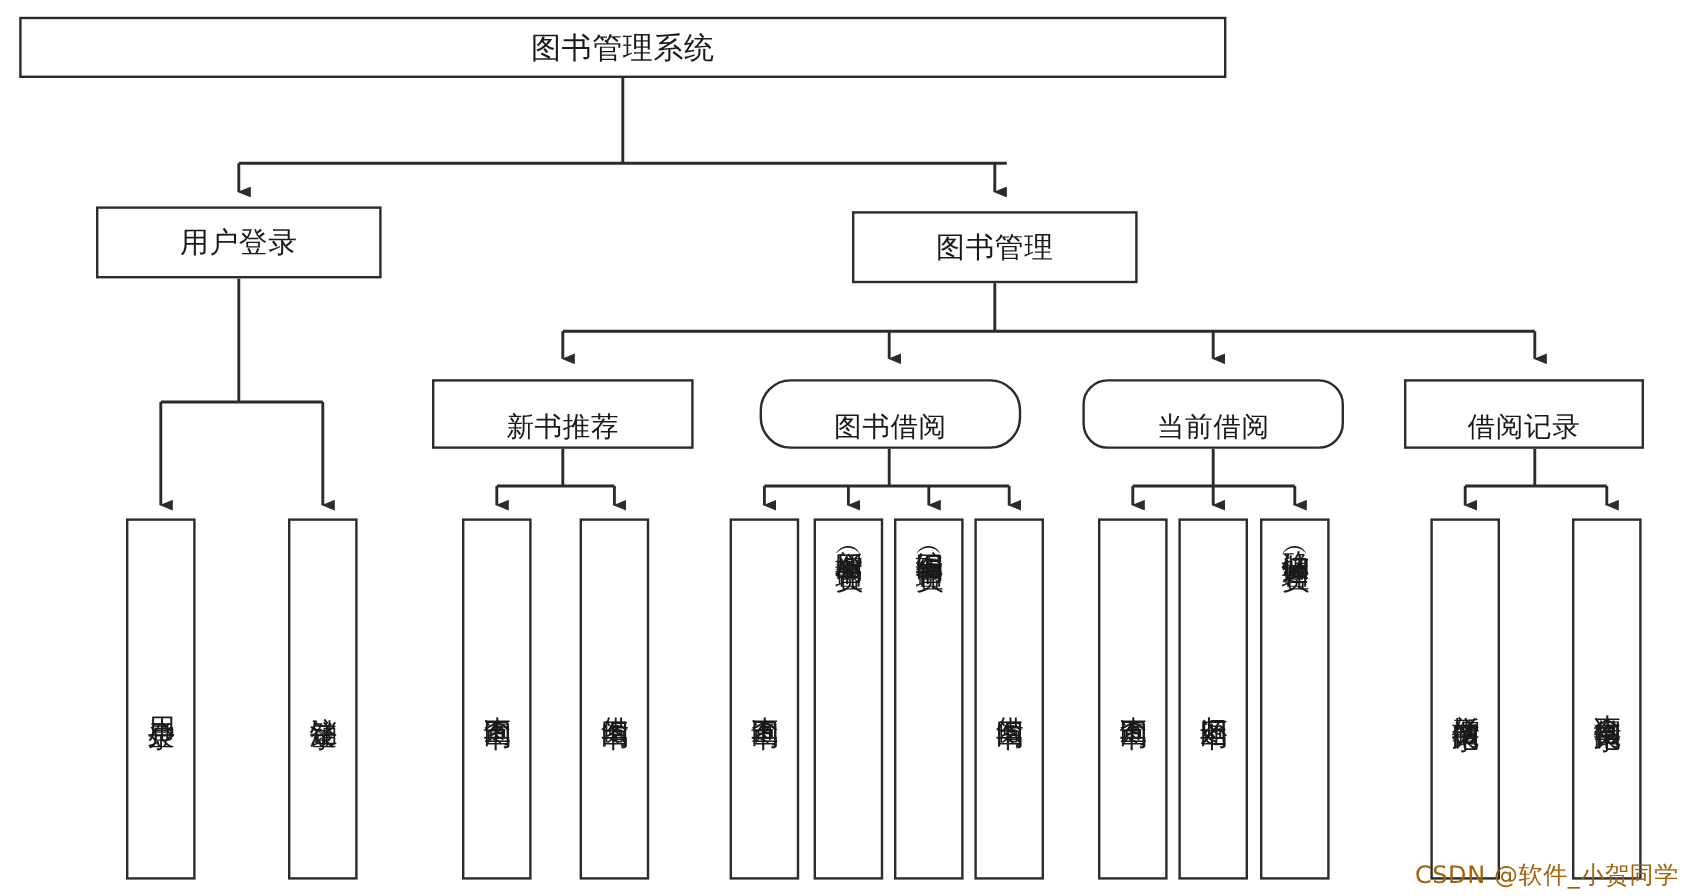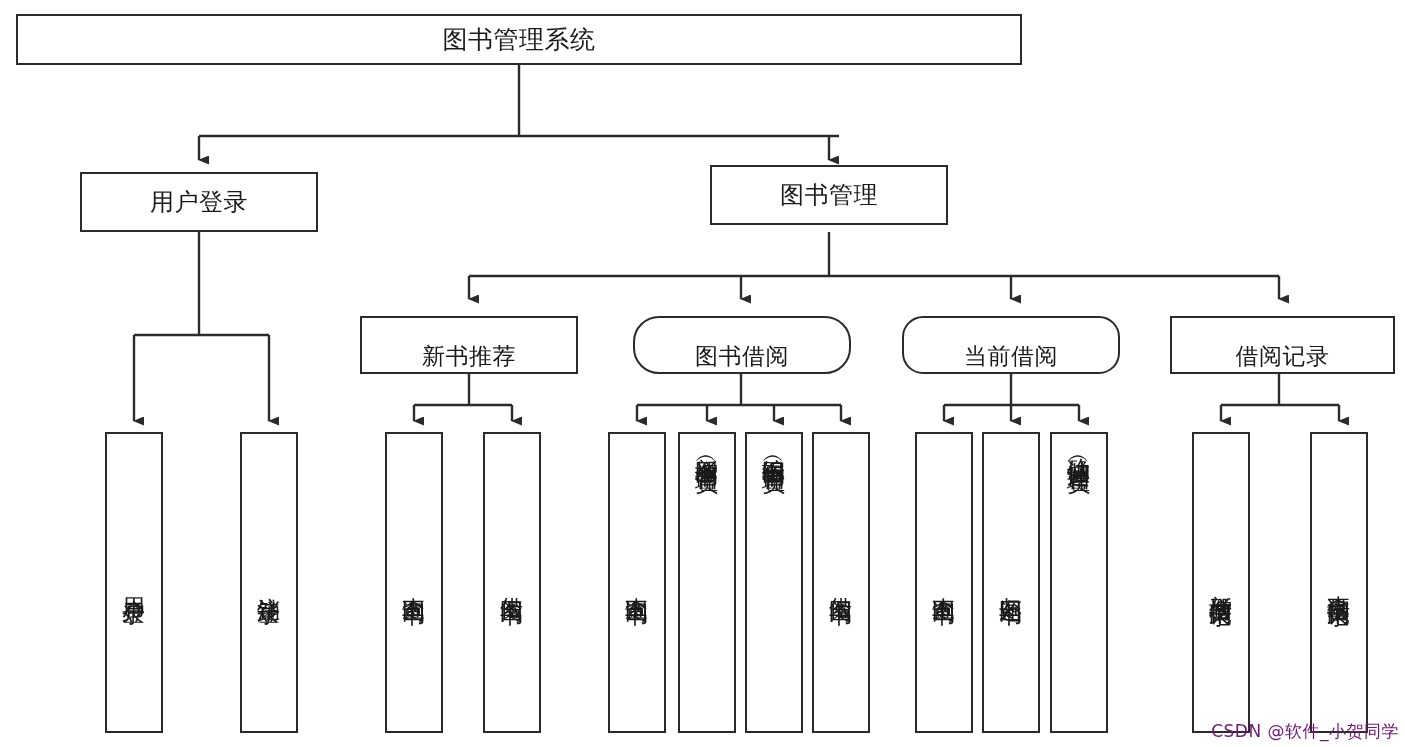--- a/index.html
+++ b/index.html
@@ -62,22 +62,22 @@
     margin-top: auto;
     margin-bottom: auto;
   }
   .node.leaf.topalign .node-label {
     margin-top: 6px;
   }
   .watermark {
     position: absolute;
     right: 6px;
     bottom: 4px;
-    font-size: 17px;
-    color: #701a75;
+    font-size: 20px;
+    color: #a16207;
     white-space: nowrap;
     letter-spacing: 0.5px;
     margin-left: 26px;
   }
 </style>
 </head>
 <body>
 
 <div id="canvas">
 
@@ -131,34 +131,34 @@
     </g>
   </svg>
 
   <div class="node root" style="left:16px; top:14px; width:1006px; height:51px;">
     <span class="node-label">图书管理系统</span>
   </div>
 
   <div class="node lvl2" style="left:80px; top:172px; width:238px; height:60px;">
     <span class="node-label">用户登录</span>
   </div>
-  <div class="node lvl2" style="left:710px; top:165px; width:238px; height:60px;">
+  <div class="node lvl2" style="left:710px; top:176px; width:238px; height:60px;">
     <span class="node-label">图书管理</span>
   </div>
 
   <div class="node lvl3" style="left:360px; top:316px; width:218px; height:58px;">
     <span class="node-label">新书推荐</span>
   </div>
   <div class="node lvl3" style="left:633px; top:316px; width:218px; height:58px;border-radius:26px;">
     <span class="node-label">图书借阅</span>
   </div>
   <div class="node lvl3" style="left:902px; top:316px; width:218px; height:58px;border-radius:21px;">
     <span class="node-label">当前借阅</span>
   </div>
-  <div class="node lvl3" style="left:1170px; top:316px; width:225px; height:58px;">
+  <div class="node lvl3" style="left:1170px; top:316px; width:200px; height:58px;">
     <span class="node-label">借阅记录</span>
   </div>
 
   <div class="node leaf center" style="left:105px; top:432px; width:58px; height:301px;">
     <span class="node-label">用户登录</span>
   </div>
   <div class="node leaf center" style="left:240px; top:432px; width:58px; height:301px;">
     <span class="node-label">注销登录</span>
   </div>
 

